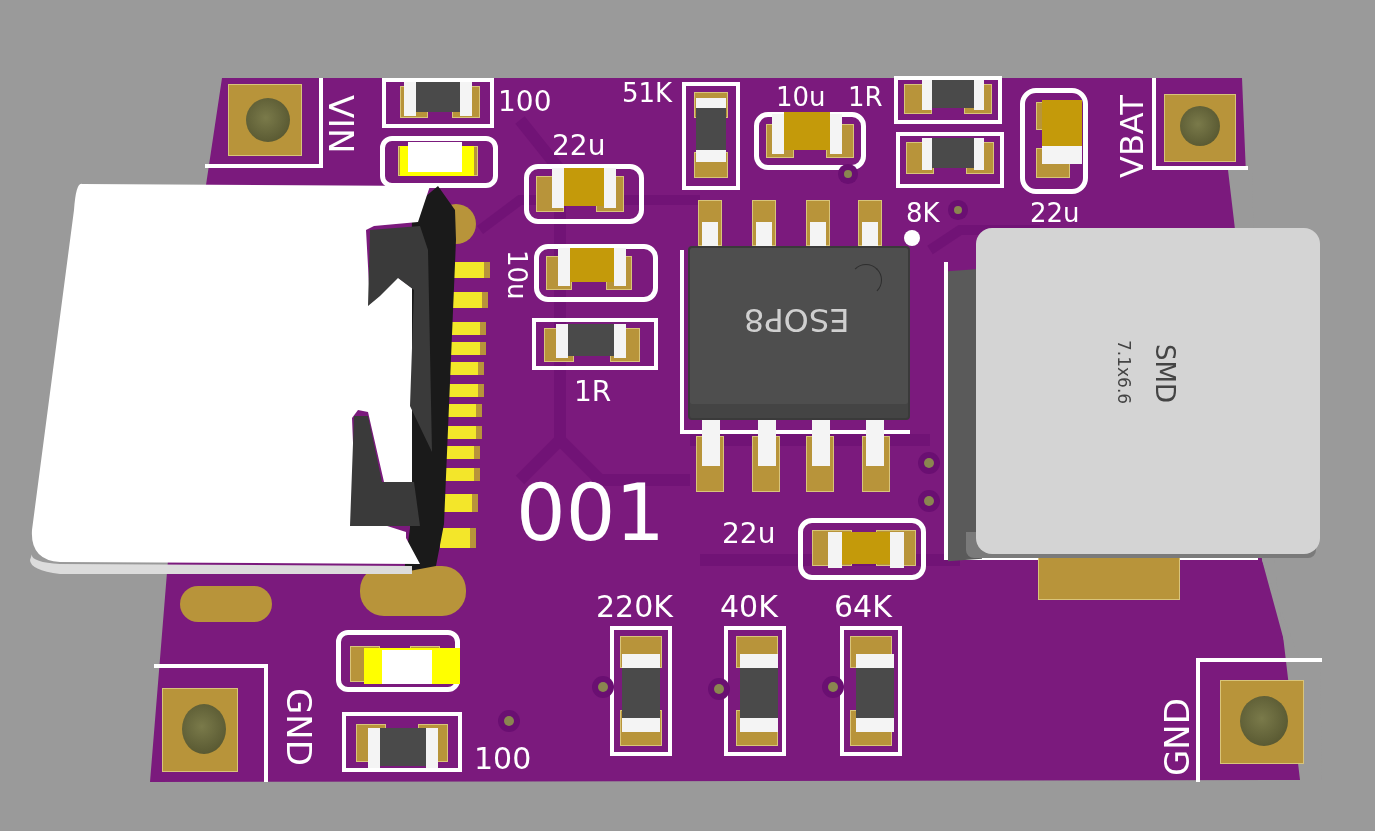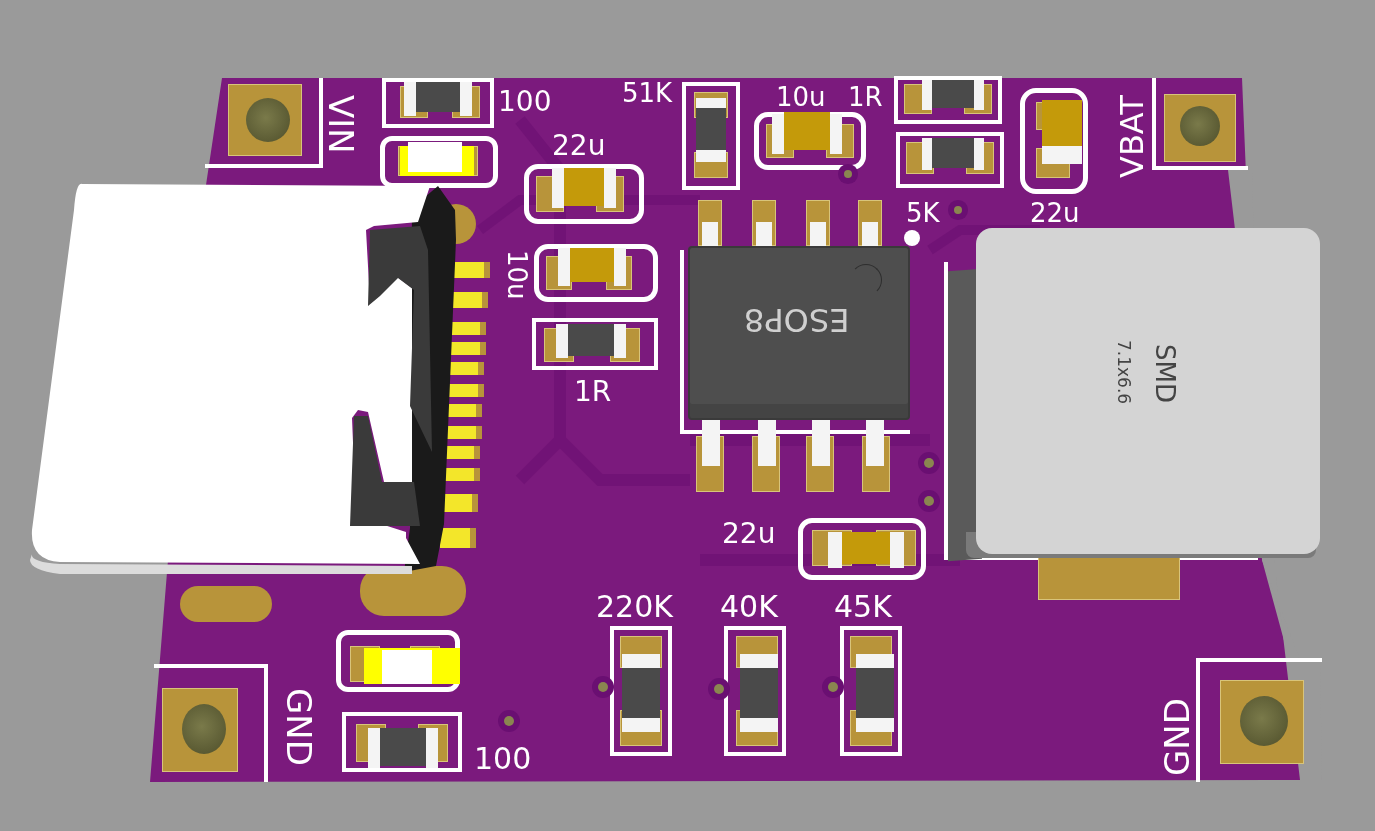--- a/index.html
+++ b/index.html
@@ -96,21 +96,21 @@
   <div class="res-end" style="left:922px;top:80px;width:10px;height:30px;"></div>
   <div class="res-body" style="left:932px;top:80px;width:42px;height:28px;"></div>
   <div class="res-end" style="left:974px;top:80px;width:10px;height:30px;"></div>
 
   <div class="silk-box" style="left:896px;top:132px;width:108px;height:56px;"></div>
   <div class="pad" style="left:906px;top:142px;width:28px;height:32px;"></div>
   <div class="pad" style="left:966px;top:142px;width:28px;height:32px;"></div>
   <div class="res-end" style="left:922px;top:138px;width:10px;height:32px;"></div>
   <div class="res-body" style="left:932px;top:138px;width:42px;height:30px;"></div>
   <div class="res-end" style="left:974px;top:138px;width:10px;height:32px;"></div>
-  <div class="silk-text" style="left:906px;top:200px;font-size:26px;">5K</div>
+  <div class="silk-text" style="left:906px;top:200px;font-size:26px;">8K</div>
   <div class="abs" style="left:904px;top:230px;width:16px;height:16px;border-radius:50%;background:#fff;"></div>
   <div class="via" style="left:954px;top:206px;width:8px;height:8px;"></div>
   <div class="via" style="left:844px;top:170px;width:8px;height:8px;"></div>
 
   <div class="silk-round" style="left:1020px;top:88px;width:68px;height:106px;border-radius:16px;"></div>
   <div class="pad" style="left:1036px;top:102px;width:34px;height:28px;"></div>
   <div class="pad" style="left:1036px;top:148px;width:34px;height:30px;"></div>
   <div class="cap-body" style="left:1042px;top:100px;width:40px;height:48px;"></div>
   <div class="res-end" style="left:1042px;top:146px;width:40px;height:18px;"></div>
   <div class="silk-text" style="left:1030px;top:200px;font-size:26px;">22u</div>
@@ -151,20 +151,21 @@
 
   <div class="silk-box" style="left:944px;top:262px;width:314px;height:298px;border-top:none;"></div>
   <div class="pad" style="left:1038px;top:556px;width:142px;height:44px;"></div>
   <div class="abs" style="left:948px;top:270px;width:34px;height:290px;background:#5a5a5a;transform:skewY(-4deg);"></div>
   <div class="abs" style="left:966px;top:532px;width:350px;height:26px;background:#7a7a7a;border-radius:0 0 8px 8px;"></div>
   <div class="abs" style="left:976px;top:228px;width:344px;height:326px;background:#d4d4d4;border-radius:16px;">
     <div class="silk-text" style="left:188px;top:116px;font-size:26px;color:#444;transform:rotate(90deg);transform-origin:left top;left:202px;">SMD</div>
     <div class="silk-text" style="left:164px;top:112px;font-size:17px;color:#444;transform:rotate(90deg);transform-origin:left top;left:156px;">7.1x6.6</div>
   </div>
 
+  <div class="silk-text" style="left:516px;top:474px;font-size:78px;font-family:'DejaVu Sans',sans-serif;">001</div>
 
   <div class="silk-text" style="left:722px;top:520px;font-size:28px;">22u</div>
   <div class="silk-round" style="left:798px;top:518px;width:128px;height:62px;"></div>
   <div class="pad" style="left:812px;top:530px;width:40px;height:36px;"></div>
   <div class="pad" style="left:876px;top:530px;width:40px;height:36px;"></div>
   <div class="res-end" style="left:828px;top:532px;width:14px;height:36px;"></div>
   <div class="cap-body" style="left:842px;top:532px;width:48px;height:32px;"></div>
   <div class="res-end" style="left:890px;top:532px;width:14px;height:36px;"></div>
 
   <div class="silk-text" style="left:596px;top:592px;font-size:30px;">220K</div>
@@ -178,21 +179,21 @@
 
   <div class="silk-text" style="left:720px;top:592px;font-size:30px;">40K</div>
   <div class="silk-box" style="left:724px;top:626px;width:62px;height:130px;"></div>
   <div class="pad" style="left:736px;top:636px;width:42px;height:32px;"></div>
   <div class="pad" style="left:736px;top:710px;width:42px;height:36px;"></div>
   <div class="res-end" style="left:740px;top:654px;width:38px;height:14px;"></div>
   <div class="res-body" style="left:740px;top:668px;width:38px;height:50px;"></div>
   <div class="res-end" style="left:740px;top:718px;width:38px;height:14px;"></div>
   <div class="via" style="left:714px;top:684px;width:10px;height:10px;"></div>
 
-  <div class="silk-text" style="left:834px;top:592px;font-size:30px;">45K</div>
+  <div class="silk-text" style="left:834px;top:592px;font-size:30px;">64K</div>
   <div class="silk-box" style="left:840px;top:626px;width:62px;height:130px;"></div>
   <div class="pad" style="left:850px;top:636px;width:42px;height:32px;"></div>
   <div class="pad" style="left:850px;top:710px;width:42px;height:36px;"></div>
   <div class="res-end" style="left:856px;top:654px;width:38px;height:14px;"></div>
   <div class="res-body" style="left:856px;top:668px;width:38px;height:50px;"></div>
   <div class="res-end" style="left:856px;top:718px;width:38px;height:14px;"></div>
   <div class="via" style="left:828px;top:682px;width:10px;height:10px;"></div>
 
   <div class="silk-round" style="left:336px;top:630px;width:124px;height:62px;border-radius:12px;"></div>
   <div class="pad" style="left:350px;top:646px;width:30px;height:36px;"></div>

